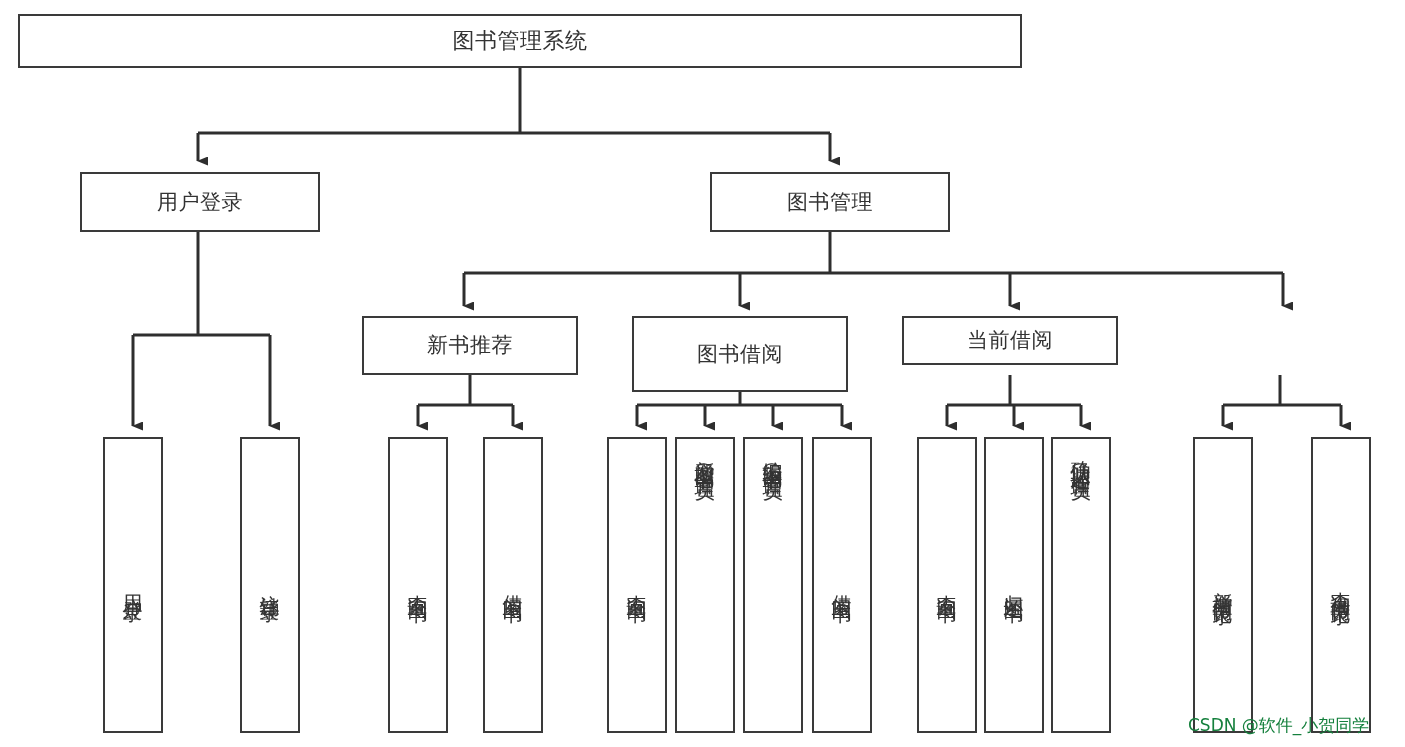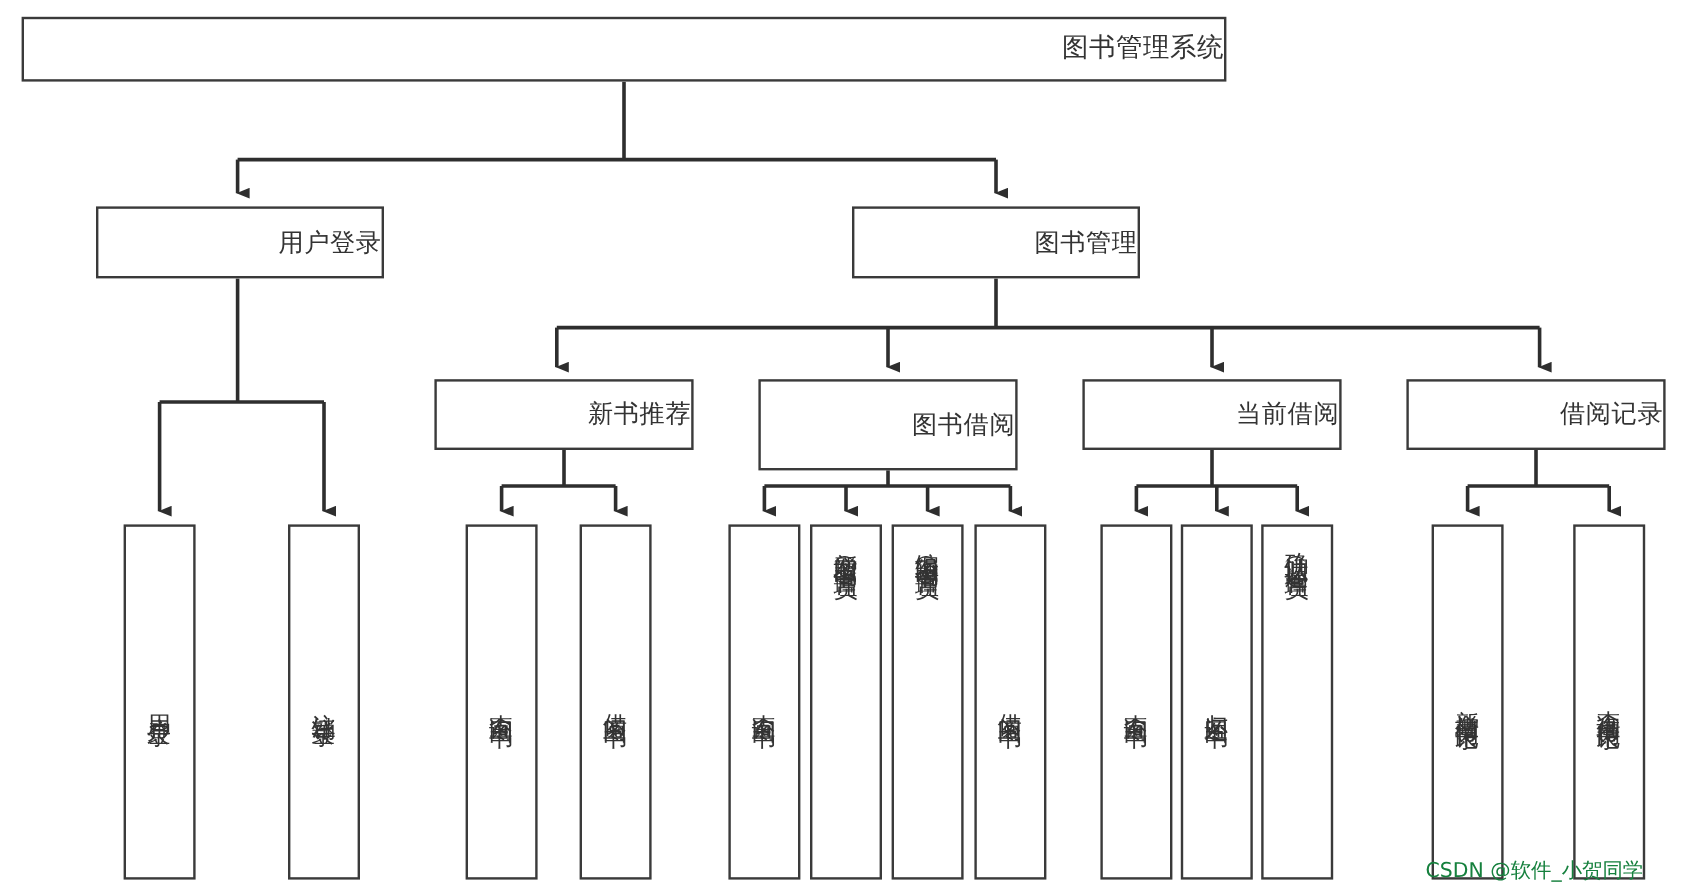--- a/index.html
+++ b/index.html
@@ -24,21 +24,21 @@
     width: 1405px;
     height: 747px;
   }
   .node {
     position: absolute;
     box-sizing: border-box;
     background: #ffffff;
     border: 2px solid #3a3a3a;
     display: flex;
     align-items: center;
-    justify-content: flex-end;
+    justify-content: center;
     color: #333333;
   }
   .node-label {
     display: block;
     text-align: center;
     line-height: 1.05;
     color: #333333;
     letter-spacing: 0.5px;
   }
   
@@ -147,27 +147,24 @@
   </div>
 
   <div class="node horiz" style="left:710px; top:172px; width:240px; height:60px;">
     <span class="node-label">图书管理</span>
   </div>
 
   <div class="node horiz" style="left:632px; top:316px; width:216px; height:76px;">
     <span class="node-label">图书借阅</span>
   </div>
 
-  <div class="node horiz" style="left:902px; top:316px; width:216px; height:59px;">
+  <div class="node horiz" style="left:902px; top:316px; width:216px; height:49px;">
     <span class="node-label">当前借阅</span>
   </div>
 
-  <div class="node horiz" style="left:1172px; top:316px; width:216px; height:59px;">
-    <span class="node-label">借阅记录</span>
-  </div>
 
   <div class="node vert center-text" style="left:103px; top:437px; width:60px; height:296px;">
     <span class="node-label">用户登录</span>
   </div>
 
   <div class="node vert center-text" style="left:240px; top:437px; width:60px; height:296px;">
     <span class="node-label">注销登录</span>
   </div>
 
   <div class="node vert center-text" style="left:388px; top:437px; width:60px; height:296px;">

